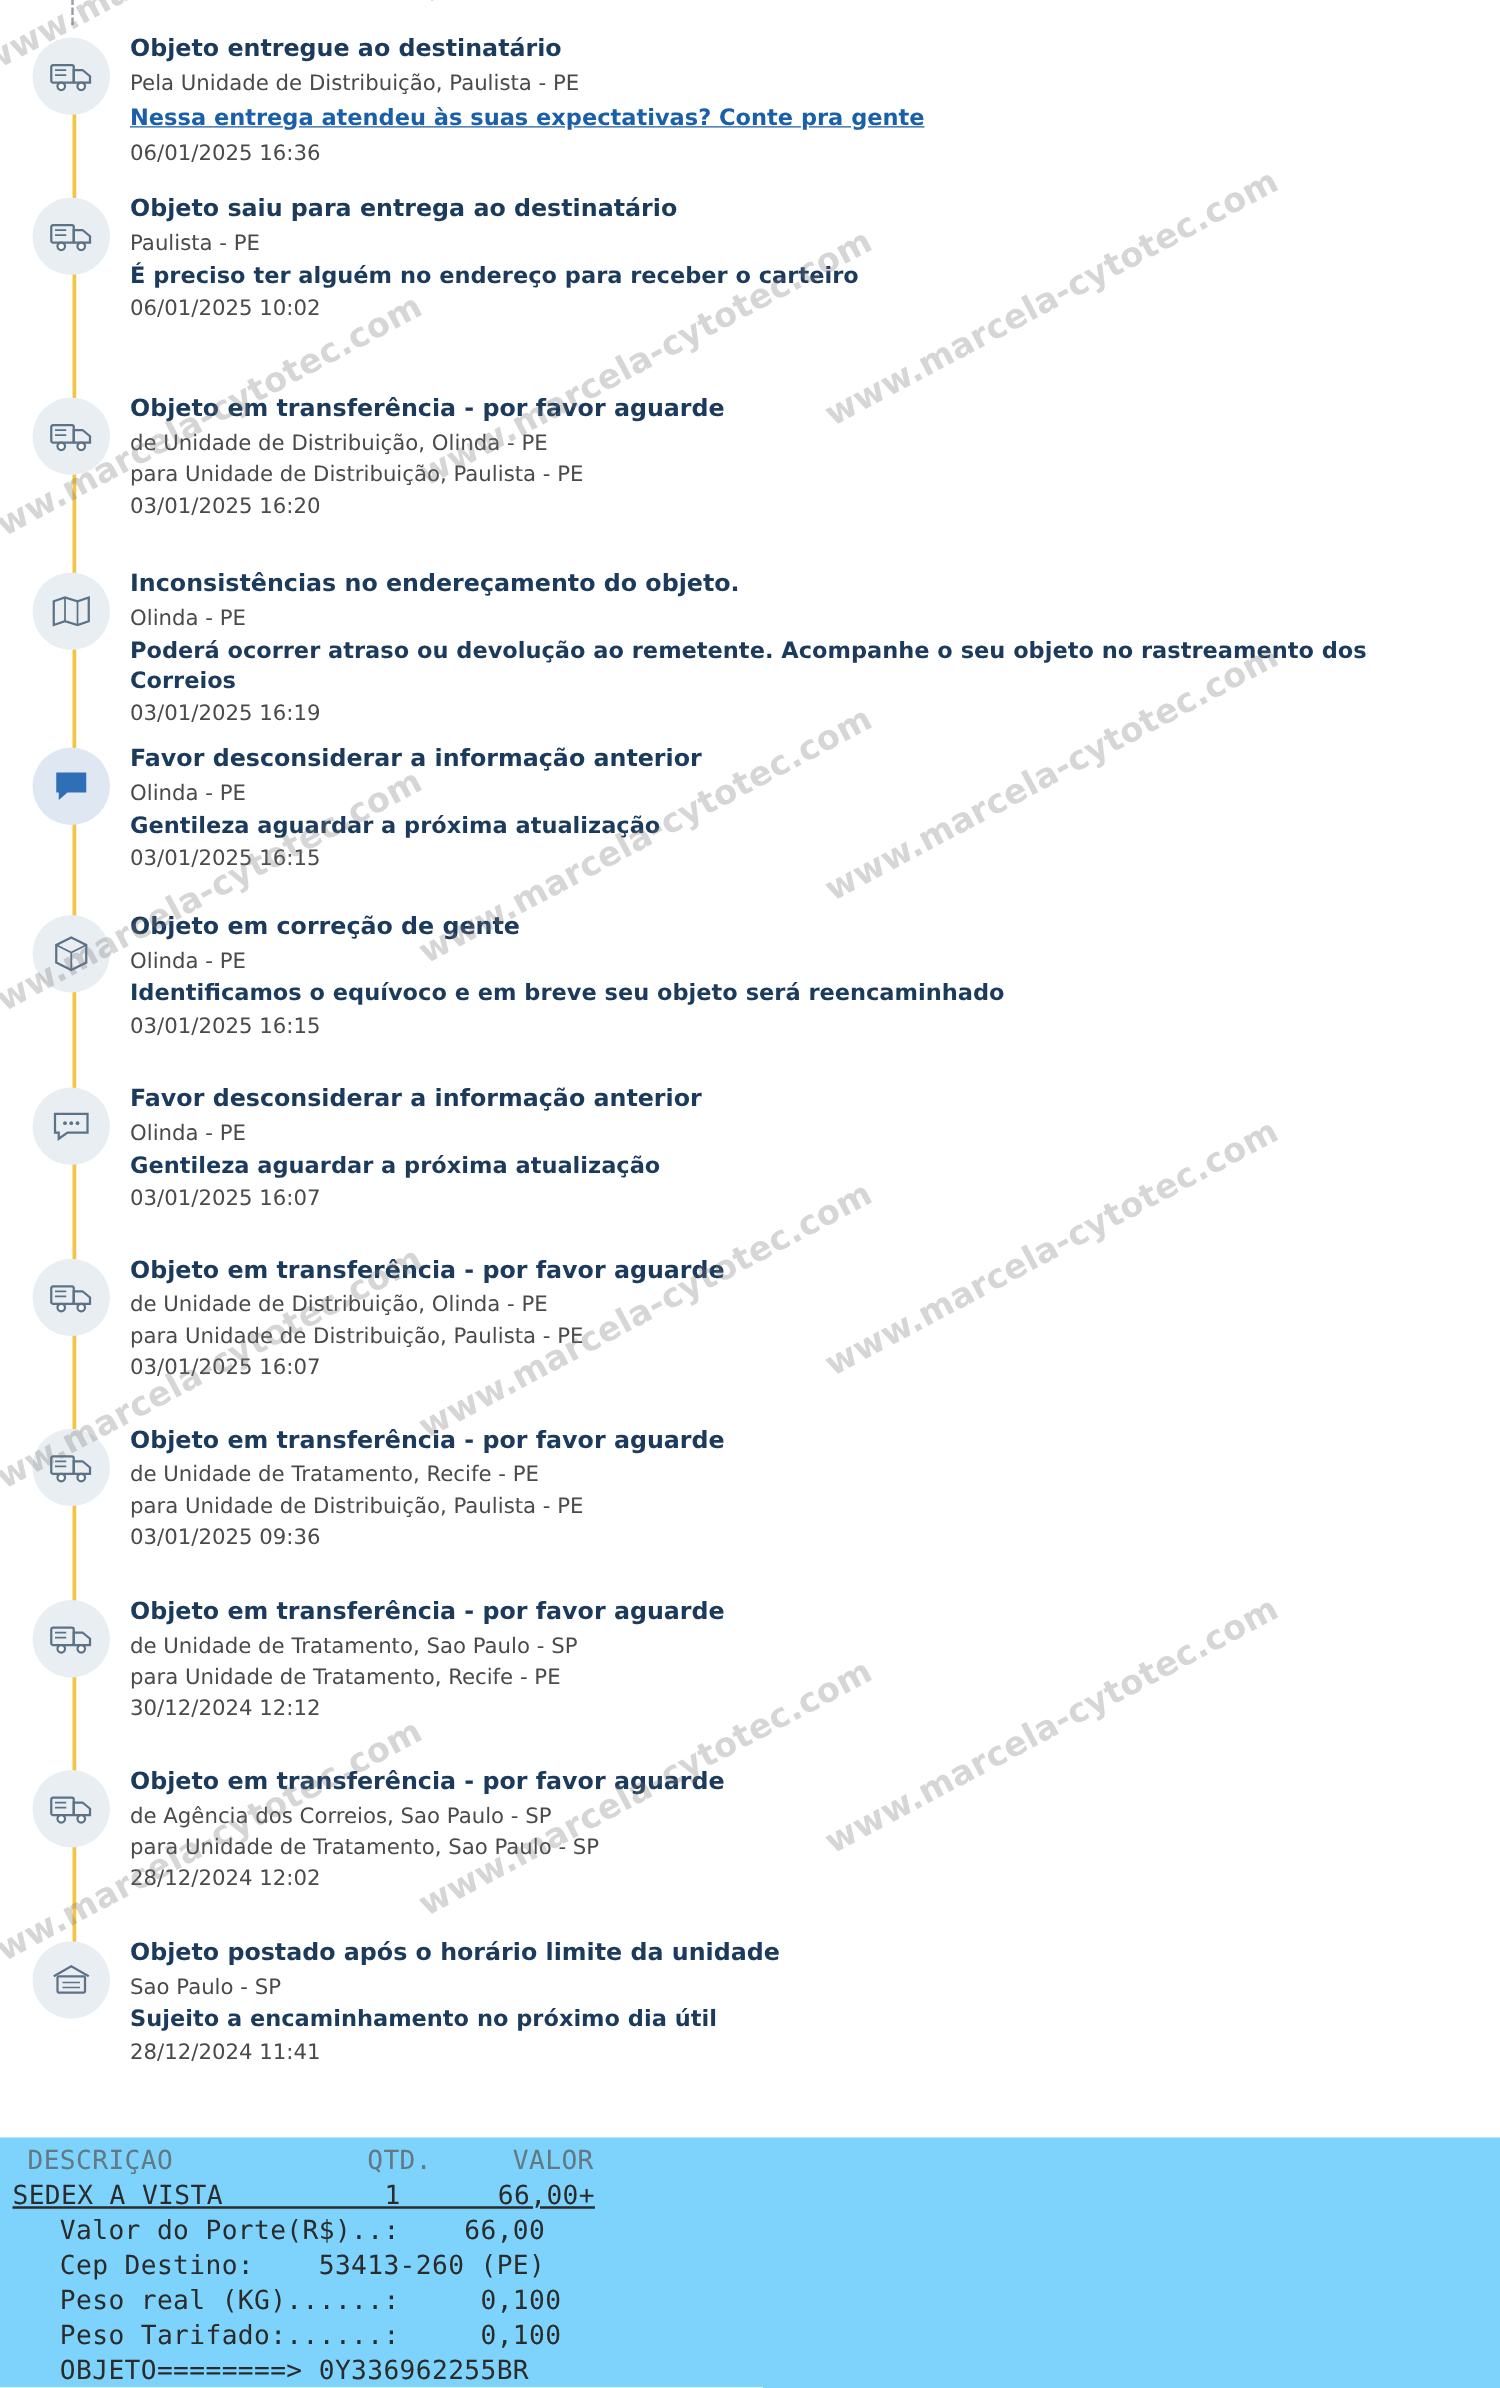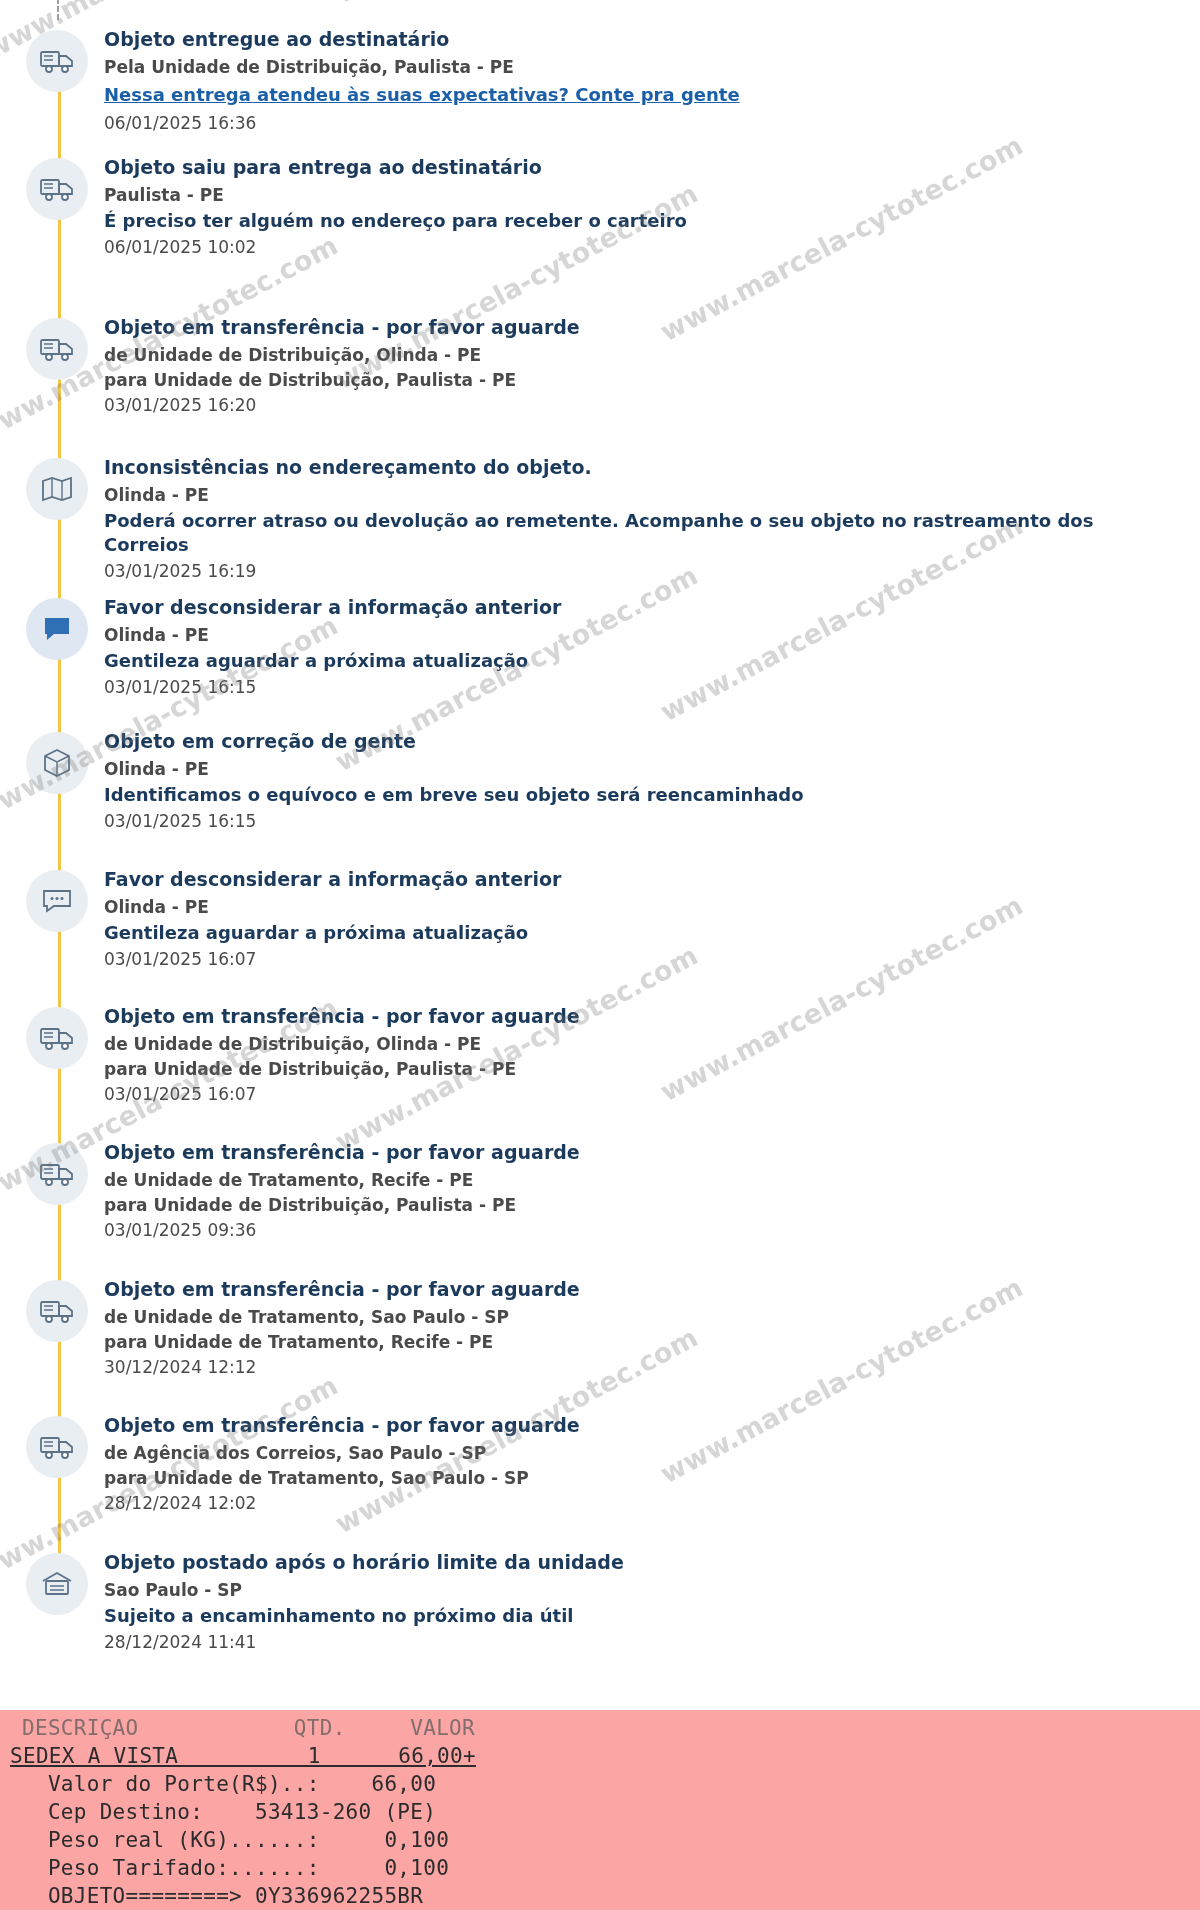--- a/index.html
+++ b/index.html
@@ -86,21 +86,21 @@
   }
   .ev-title {
     font-size: 19px;
     font-weight: 700;
     color: #1b3a5c;
     line-height: 1.25;
     margin: 0 0 4px 0;
   }
   .ev-sub {
     font-size: 17px;
-    font-weight: 700;
+    font-weight: 400;
     color: #4a4a4a;
     line-height: 1.35;
     margin: 0 0 2px 0;
   }
   .ev-note {
     font-size: 18px;
     font-weight: 700;
     color: #1b3a5c;
     line-height: 1.35;
     margin: 2px 0 3px 0;
@@ -122,21 +122,21 @@
     margin: 2px 0 0 0;
   }
 
   
   #receipt {
     position: absolute;
     left: 0;
     bottom: 0;
     width: 1200px;
     height: 200px;
-    background: #fca5a5;
+    background: #7dd3fc;
     z-index: 5;
     overflow: hidden;
     font-family: "DejaVu Sans Mono", "Liberation Mono", monospace;
   }
   .rc-line {
     position: absolute;
     white-space: pre;
     font-size: 21px;
     color: #2b2b2b;
     letter-spacing: 0.3px;

